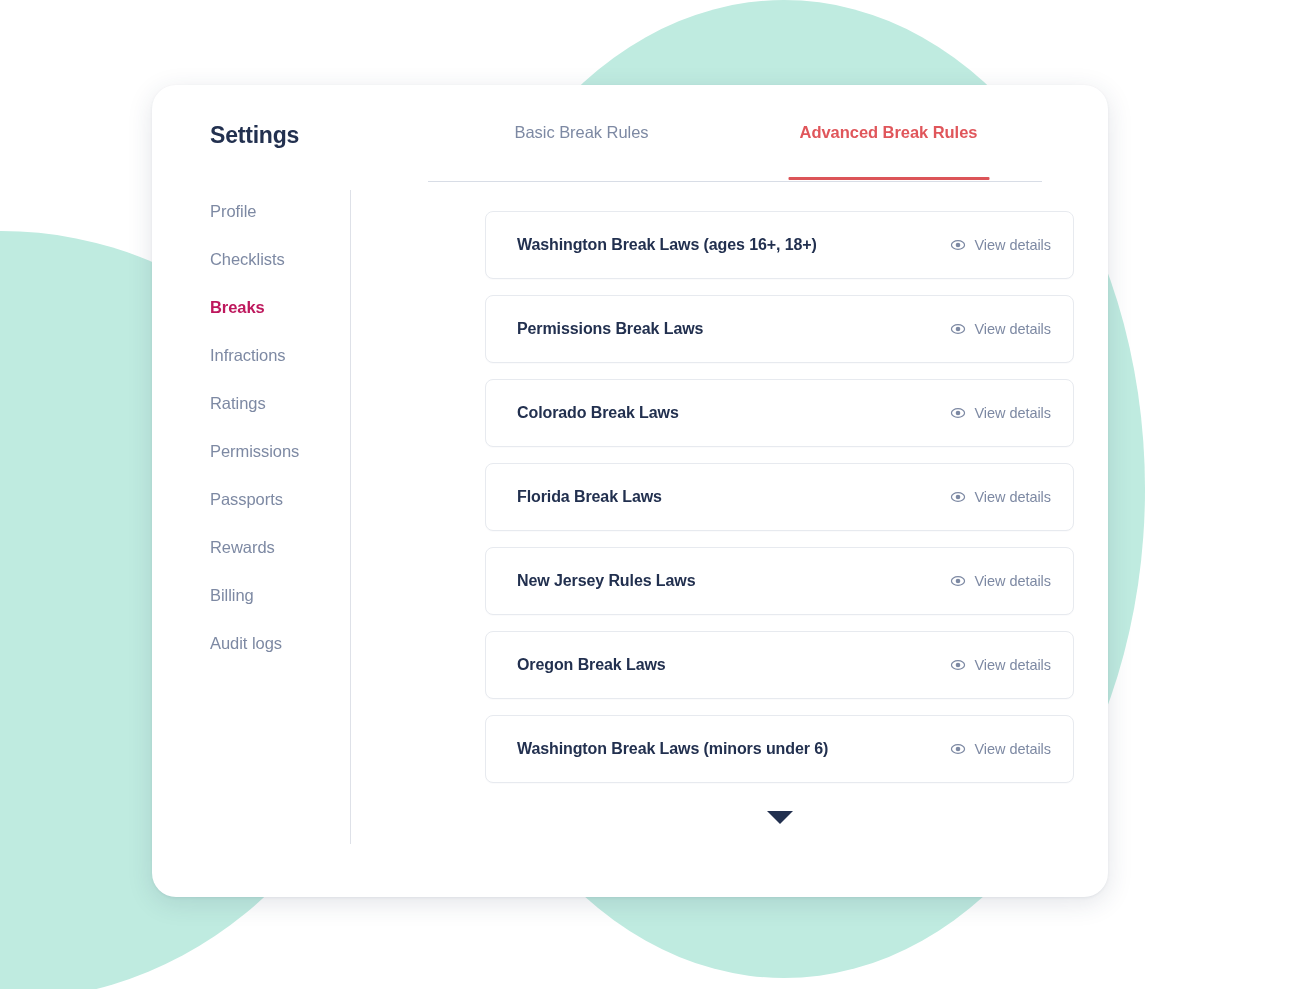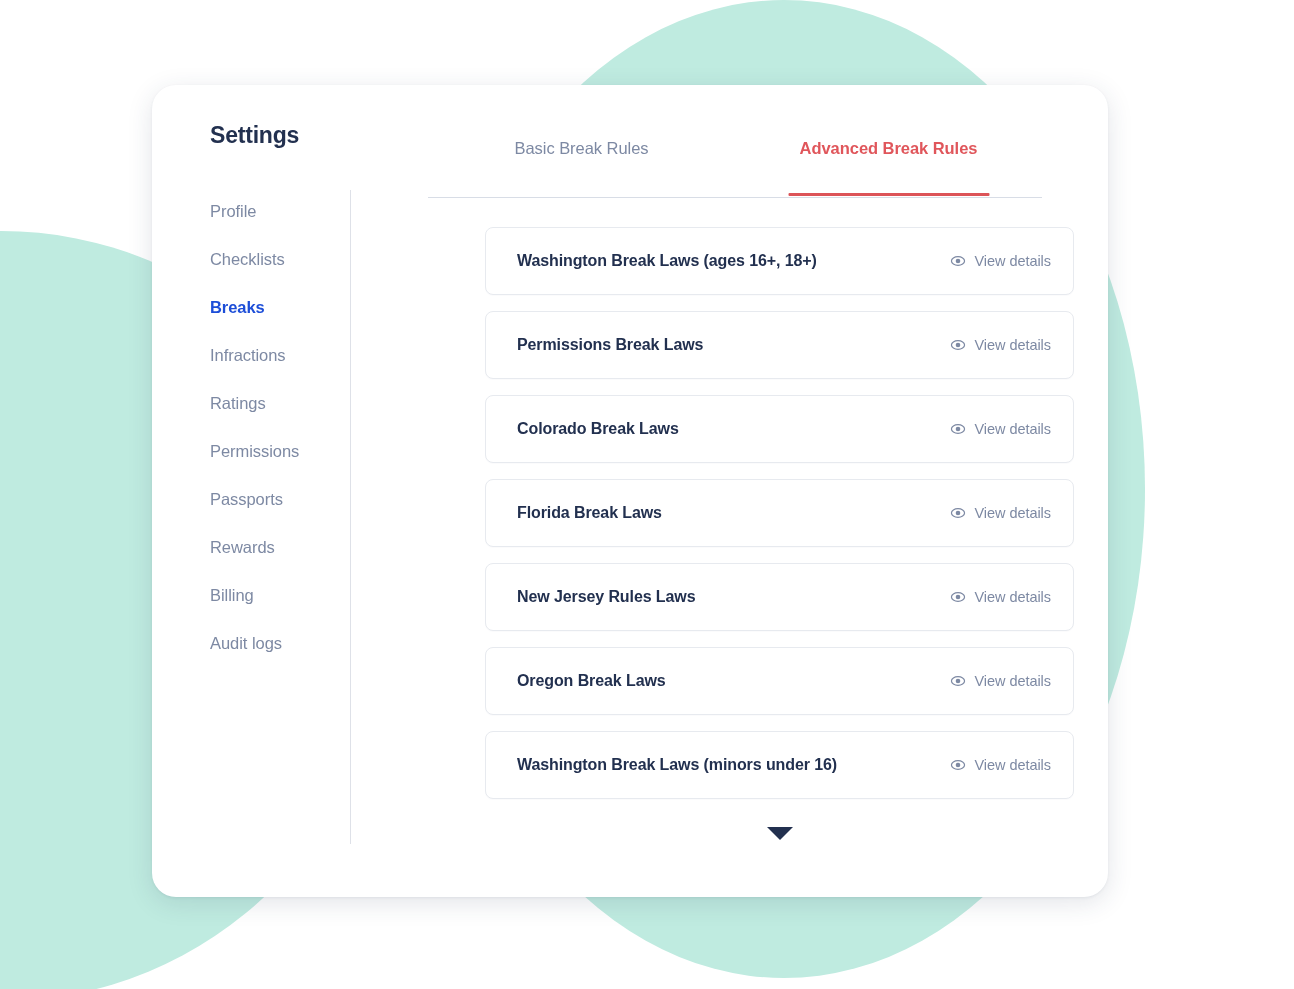--- a/index.html
+++ b/index.html
@@ -92,21 +92,21 @@
     font-size: 16.5px;
     color: #7D89A3;
     line-height: 48px;
     height: 48px;
     white-space: nowrap;
     cursor: pointer;
     letter-spacing: -0.05px;
   }
 
   .sidebar-item.active {
-    color: #1d4ed8;
+    color: #be185d;
     font-weight: 700;
   }
 
   
   .v-divider {
     position: absolute;
     left: 198px;
     top: 105px;
     width: 1px;
     height: 654px;
@@ -117,21 +117,21 @@
   .content {
     position: absolute;
     left: 199px;
     top: 0;
     right: 0;
     bottom: 0;
   }
 
   .tabs-wrap {
     position: relative;
-    margin: 16px 66px 0 77px;
+    margin: 0 66px 0 77px;
     height: 97px;
   }
 
   .tabs {
     display: flex;
     height: 95px;
     align-items: center;
   }
 
   .tab {
@@ -338,21 +338,21 @@
         <span class="view-details">
           <svg class="eye-icon" viewBox="0 0 20 20">
             <ellipse cx="10" cy="10" rx="8.2" ry="5.4" fill="none" stroke="#7D89A3" stroke-width="1.5"></ellipse>
             <circle cx="10" cy="10" r="2.9" fill="#7D89A3"></circle>
           </svg>
           <span>View details</span>
         </span>
       </div>
 
       <div class="rule-card">
-        <span class="rule-title">Washington Break Laws (minors under 16)</span>
+        <span class="rule-title">Washington Break Laws (minors under 6)</span>
         <span class="view-details">
           <svg class="eye-icon" viewBox="0 0 20 20">
             <ellipse cx="10" cy="10" rx="8.2" ry="5.4" fill="none" stroke="#7D89A3" stroke-width="1.5"></ellipse>
             <circle cx="10" cy="10" r="2.9" fill="#7D89A3"></circle>
           </svg>
           <span>View details</span>
         </span>
       </div>
 
     </div>

